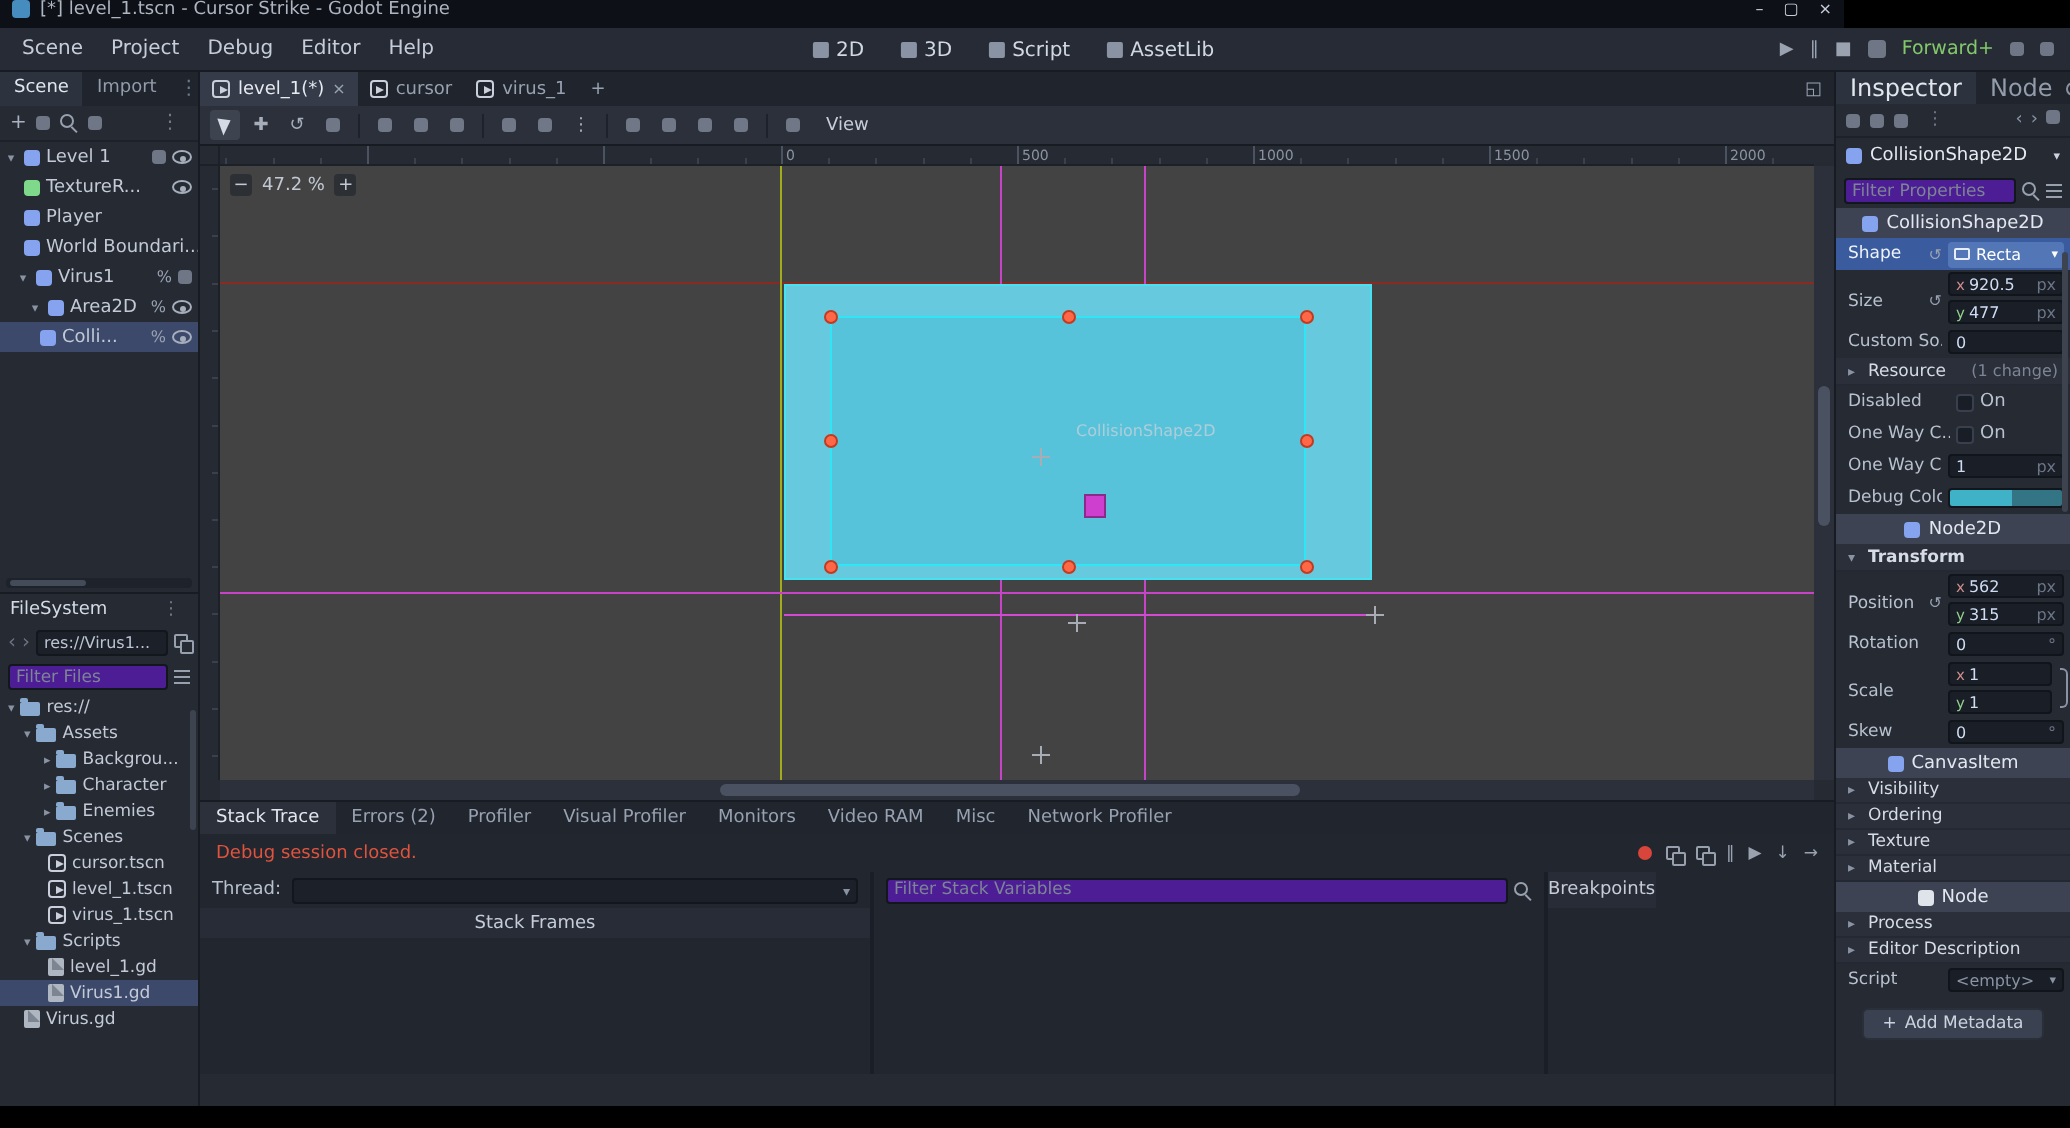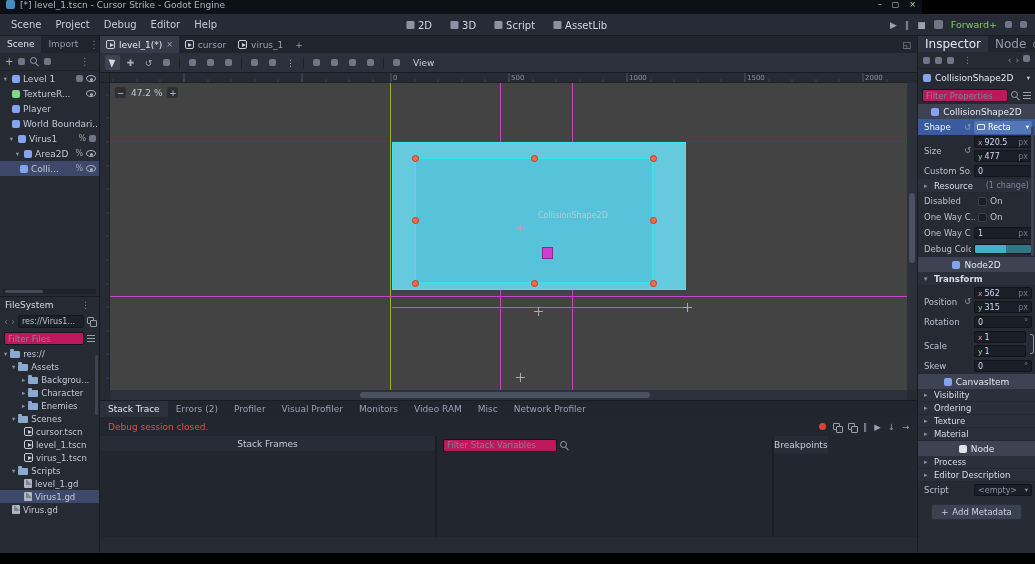--- a/index.html
+++ b/index.html
@@ -30,21 +30,21 @@
   .i-eye::after{content:"";position:absolute;left:3px;top:1.5px;width:3px;height:3px;background:#a6aebb;border-radius:50%}
   .i-folder{position:relative;display:inline-block;width:10px;height:7px;background:#8aa9cf;border-radius:1px;margin-top:2px;flex:0 0 auto}
   .i-folder::before{content:"";position:absolute;top:-2px;left:0;width:4px;height:2px;background:#8aa9cf;border-radius:1px 1px 0 0}
   .i-scene{position:relative;display:inline-block;width:9px;height:9px;border:1px solid #c9d0db;border-radius:2px;flex:0 0 auto}
   .i-scene::after{content:"";position:absolute;left:2.5px;top:2px;width:0;height:0;border-left:4px solid #c9d0db;border-top:2px solid transparent;border-bottom:2px solid transparent}
   .i-script{position:relative;display:inline-block;width:8px;height:9px;background:#aeb6c2;border-radius:1px;flex:0 0 auto}
   .i-script::after{content:"";position:absolute;right:0;top:0;border-left:3px solid #5d6573;border-bottom:3px solid #5d6573;border-top:3px solid transparent;border-right:3px solid transparent;width:0;height:0;opacity:.6}
   .i-node{display:inline-block;width:8px;height:8px;border-radius:2px;background:#86a3f0;flex:0 0 auto}
   .i-node.green{background:#7fd98a}
   .cb{display:inline-block;width:9px;height:9px;background:#191e26;border:1px solid #39404d;border-radius:2px}
-  .ibox{height:13px;background:#be185d;border:1px solid #12161d;border-radius:2px;color:#c6cdd9;font-size:8.5px;padding:0 3px;font-family:inherit;outline:none}
+  .ibox{height:13px;background:#4c1d95;border:1px solid #12161d;border-radius:2px;color:#c6cdd9;font-size:8.5px;padding:0 3px;font-family:inherit;outline:none}
   .ibox::placeholder{color:#7d8595}
   .dots{color:#727a89;padding:0 4px}
 
   
   .left-dock{position:absolute;left:0;top:36px;width:100px;height:517px;background:#252a33;border-right:1px solid #171b22;display:flex;flex-direction:column;overflow:hidden}
   .dock-tabs{height:17px;background:#1f242d;display:flex;align-items:center;flex:0 0 auto}
   .dtab{height:17px;line-height:17px;padding:0 7px;font-size:9px;color:#939cab}
   .dtab.active{background:#2c323e;color:#e2e7ee}
   .scene-toolbar{height:18px;display:flex;align-items:center;gap:5px;padding:0 5px;border-bottom:1px solid #1d222a;flex:0 0 auto}
   .scene-pane{height:260px;display:flex;flex-direction:column;flex:0 0 auto}
@@ -110,21 +110,21 @@
   .dbg-msg-row{height:19px;display:flex;align-items:center;padding:0 8px}
   .dbg-msg{color:#e0533d}
   .dbg-icons{margin-left:auto;display:flex;gap:7px;color:#9aa2b0;font-size:8.5px;align-items:center}
   .rec-dot{width:7px;height:7px;border-radius:50%;background:#d8453a}
   .dbg-body{position:absolute;left:0;top:35px;right:0;bottom:0;display:flex}
   .col-stack{width:337px;display:flex;flex-direction:column;border-right:2px solid #1a1e26}
   .thread-row{height:18px;display:flex;align-items:center;gap:5px;padding:0 6px;flex:0 0 auto;color:#b9c1ce}
   .thread-dd{flex:1;height:13px;background:#1b2029;border:1px solid #12161d;border-radius:2px;position:relative}
   .thread-dd::after{content:"▾";position:absolute;right:3px;top:0;font-size:7px;color:#8a93a3;line-height:12px}
   .subhdr{height:15px;background:#272c37;display:flex;align-items:center;justify-content:center;color:#c6cdd9;flex:0 0 auto}
-  .col-vars{flex:1;border-right:2px solid #1a1e26;display:flex;flex-direction:row}
+  .col-vars{flex:1;border-right:2px solid #1a1e26;display:flex;flex-direction:column}
   .vars-filter{height:18px;display:flex;align-items:center;gap:3px;padding:0 6px;flex:0 0 auto}
   .col-bp{width:143px;display:flex;flex-direction:row}
 
   
   .bottom-bar{height:16px;background:#262b36;border-top:1px solid #171b22;display:flex;align-items:center;padding:0 8px;gap:13px;font-size:9px;color:#a3abb9;flex:0 0 auto}
   .bb-tab{display:flex;align-items:center;gap:3px;white-space:nowrap}
   .bb-tab.active{color:#e2e7ee}
   .red-dot{width:6px;height:6px;border-radius:50%;background:#d8453a}
   .bb-right{margin-left:auto;display:flex;align-items:center;gap:6px;color:#8f98a6}
   .i-grid{position:relative;width:9px;height:9px;display:inline-block}
@@ -497,20 +497,24 @@
         <span class="i-copy"></span>
         <span class="i-copy"></span>
         <span>‖</span>
         <span>▶</span>
         <span>↓</span>
         <span>→</span>
       </span>
     </div>
     <div class="dbg-body">
       <div class="col-stack">
+        <div class="thread-row">
+          <span>Thread:</span>
+          <span class="thread-dd"></span>
+        </div>
         <div class="subhdr">
             <span>Stack Frames</span>
           </div>
         <div style="flex:1;background:#21262f"></div>
       </div>
       <div class="col-vars">
         <div class="vars-filter">
           <input class="ibox" style="flex: 1 1 0%; min-width: 0px;" placeholder="Filter Stack Variables">
           <span class="i-search"></span>
         </div>

